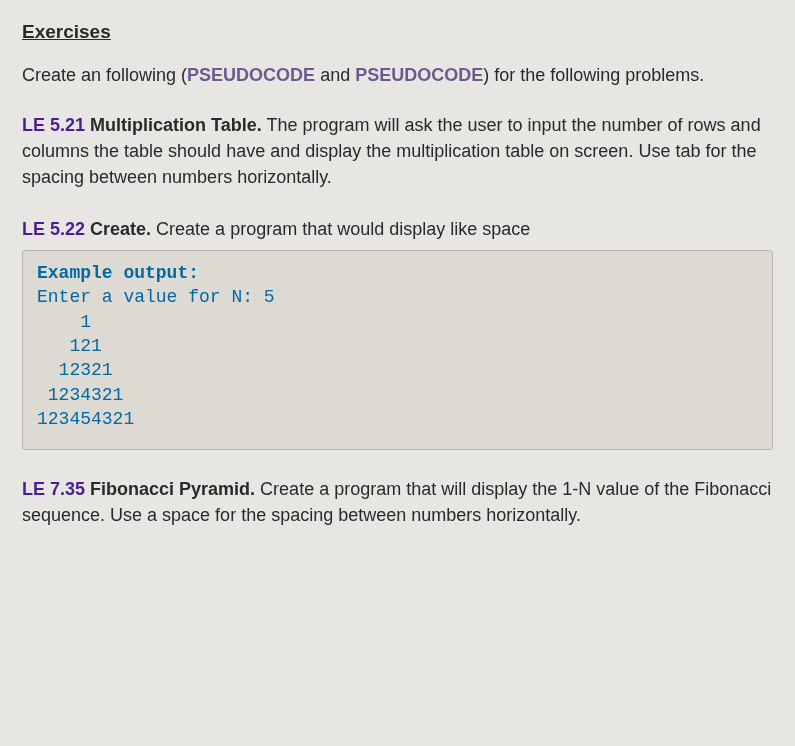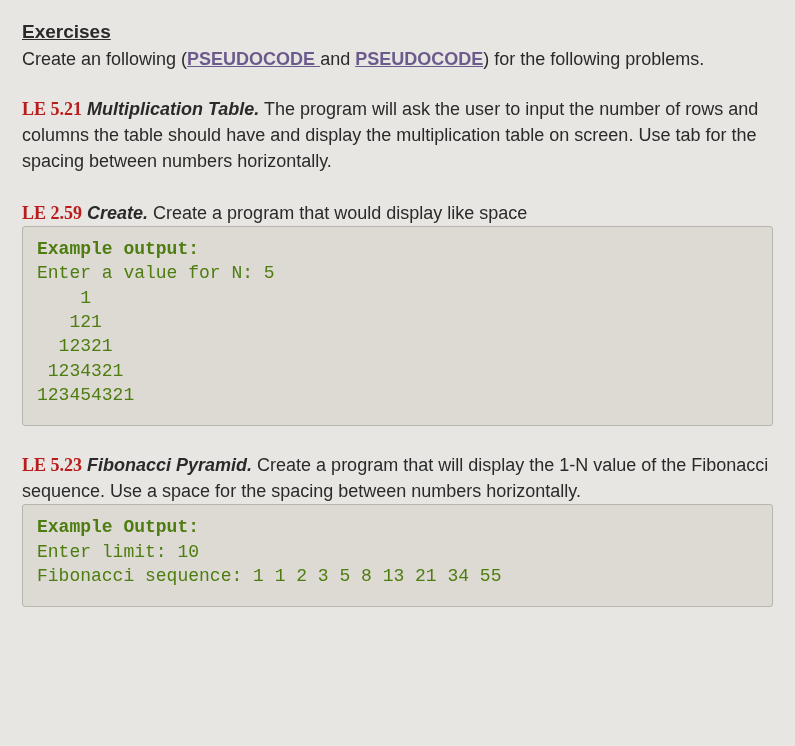--- a/index.html
+++ b/index.html
@@ -14,82 +14,78 @@
       font-family: Arial, Helvetica, sans-serif;
       padding: 18px 22px;
       color: #2a2a2a;
       font-size: 18px;
       line-height: 1.45;
     }
     .heading {
       font-weight: bold;
       text-decoration: underline;
       font-size: 19px;
+      margin-bottom: 16px;
     }
     .intro {
       margin-bottom: 24px;
     }
     .link {
       color: #6b5b8c;
-      text-decoration: underline;
       font-weight: bold;
     }
     .problem {
       margin-bottom: 26px;
     }
     .le-num {
-      color: #b91c1c;
+      color: #4c1d95;
       font-weight: bold;
-      font-family: Liberation Serif, serif;
     }
     .le-title {
       font-weight: bold;
-      font-style: italic;
     }
     .code-box {
       background: #ddd9d3;
       border: 1px solid #b8b4ae;
       border-radius: 3px;
       padding: 10px 18px 18px 14px;
       font-family: "Courier New", Courier, monospace;
       font-size: 18px;
       line-height: 1.35;
       white-space: pre;
-      color: #4d7c0f;
+      color: #0369a1;
+      margin-top: 8px;
     }
     .code-box .bold {
       font-weight: bold;
     }
   </style>
 </head>
 <body>
 
 <div class="heading">Exercises</div>
 
 <div class="intro">
   <span>Create an following (</span><span class="link">PSEUDOCODE </span><span>and </span><span class="link">PSEUDOCODE</span><span>) for the following problems.</span>
 </div>
 
 <div class="problem">
   <span class="le-num">LE 5.21</span><span class="le-title"> Multiplication Table.</span><span> The program will ask the user to input the number of rows and columns the table should have and display the multiplication table on screen. Use tab for the spacing between numbers horizontally.</span>
 </div>
 
 <div class="problem">
   <div>
-    <span class="le-num">LE 2.59</span><span class="le-title"> Create.</span><span> Create a program that would display like space</span>
+    <span class="le-num">LE 5.22</span><span class="le-title"> Create.</span><span> Create a program that would display like space</span>
   </div>
   <div class="code-box"><span class="bold">Example output:</span>
 <span>Enter a value for N: 5
     1
    121
   12321
  1234321
 123454321</span></div>
 </div>
 
 <div class="problem">
   <div>
-    <span class="le-num">LE 5.23</span><span class="le-title"> Fibonacci Pyramid.</span><span> Create a program that will display the 1-N value of the Fibonacci sequence. Use a space for the spacing between numbers horizontally.</span>
+    <span class="le-num">LE 7.35</span><span class="le-title"> Fibonacci Pyramid.</span><span> Create a program that will display the 1-N value of the Fibonacci sequence. Use a space for the spacing between numbers horizontally.</span>
   </div>
-  <div class="code-box"><span class="bold">Example Output:</span>
-<span>Enter limit: 10
-Fibonacci sequence: 1 1 2 3 5 8 13 21 34 55</span></div>
 </div>
 
 </body></html>

